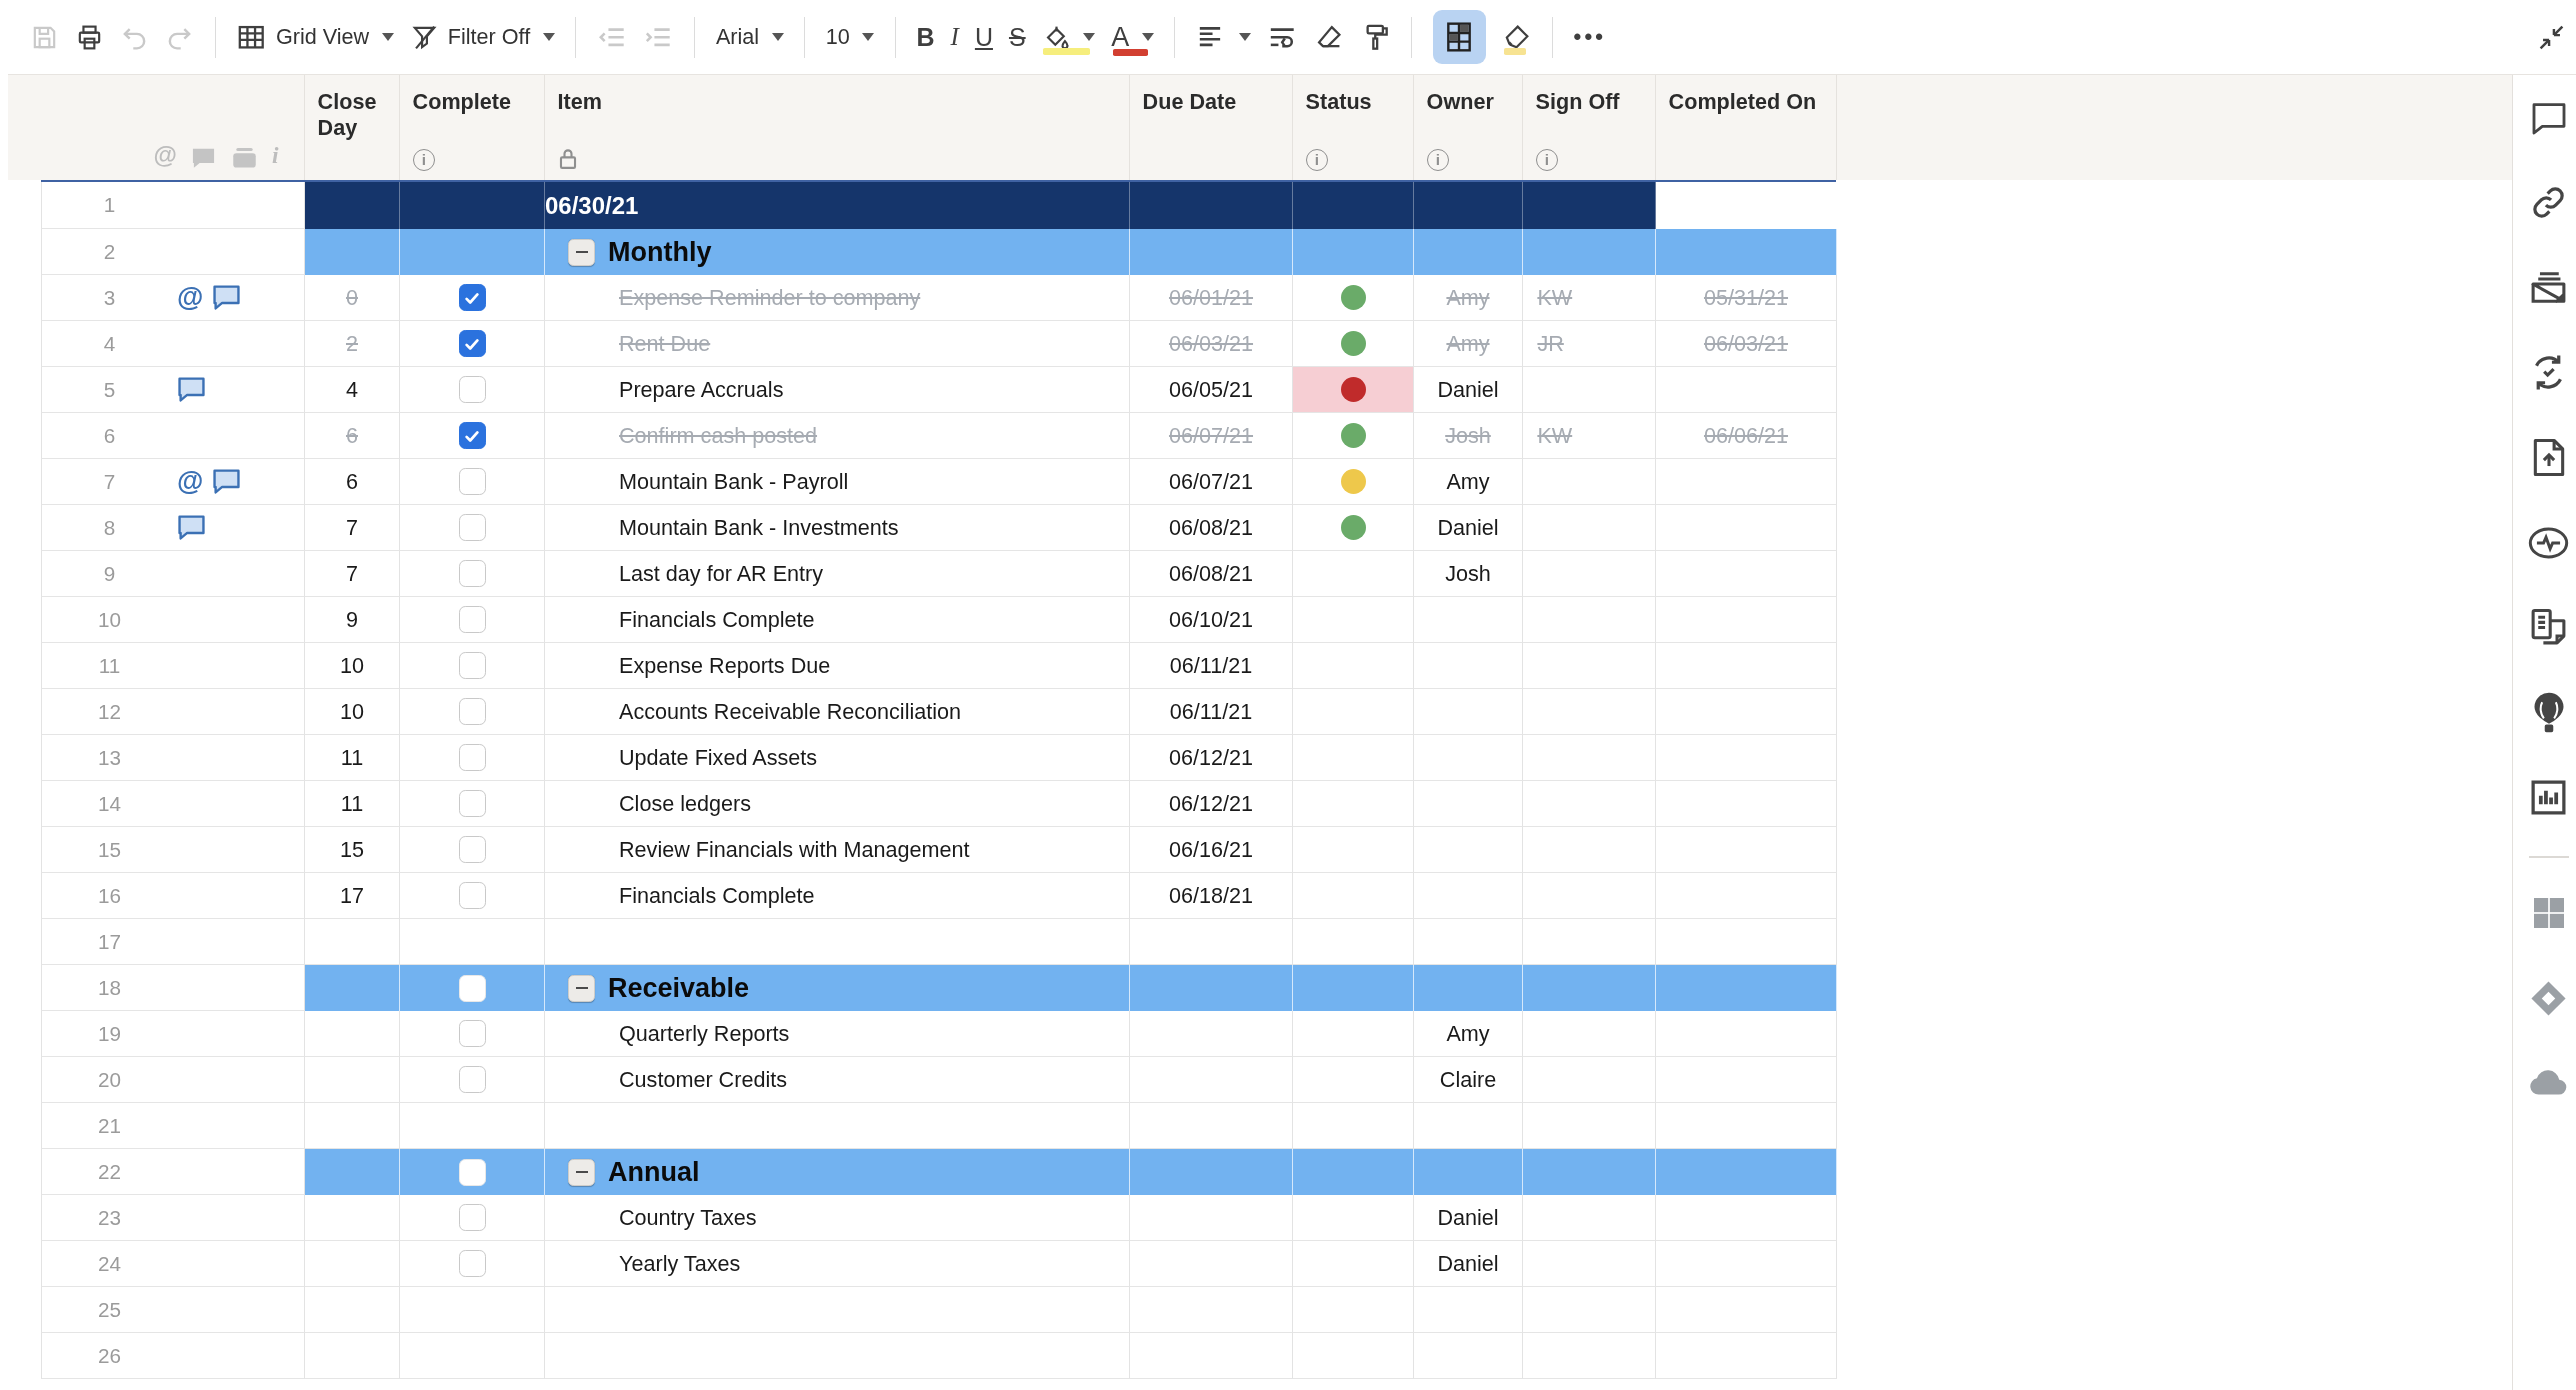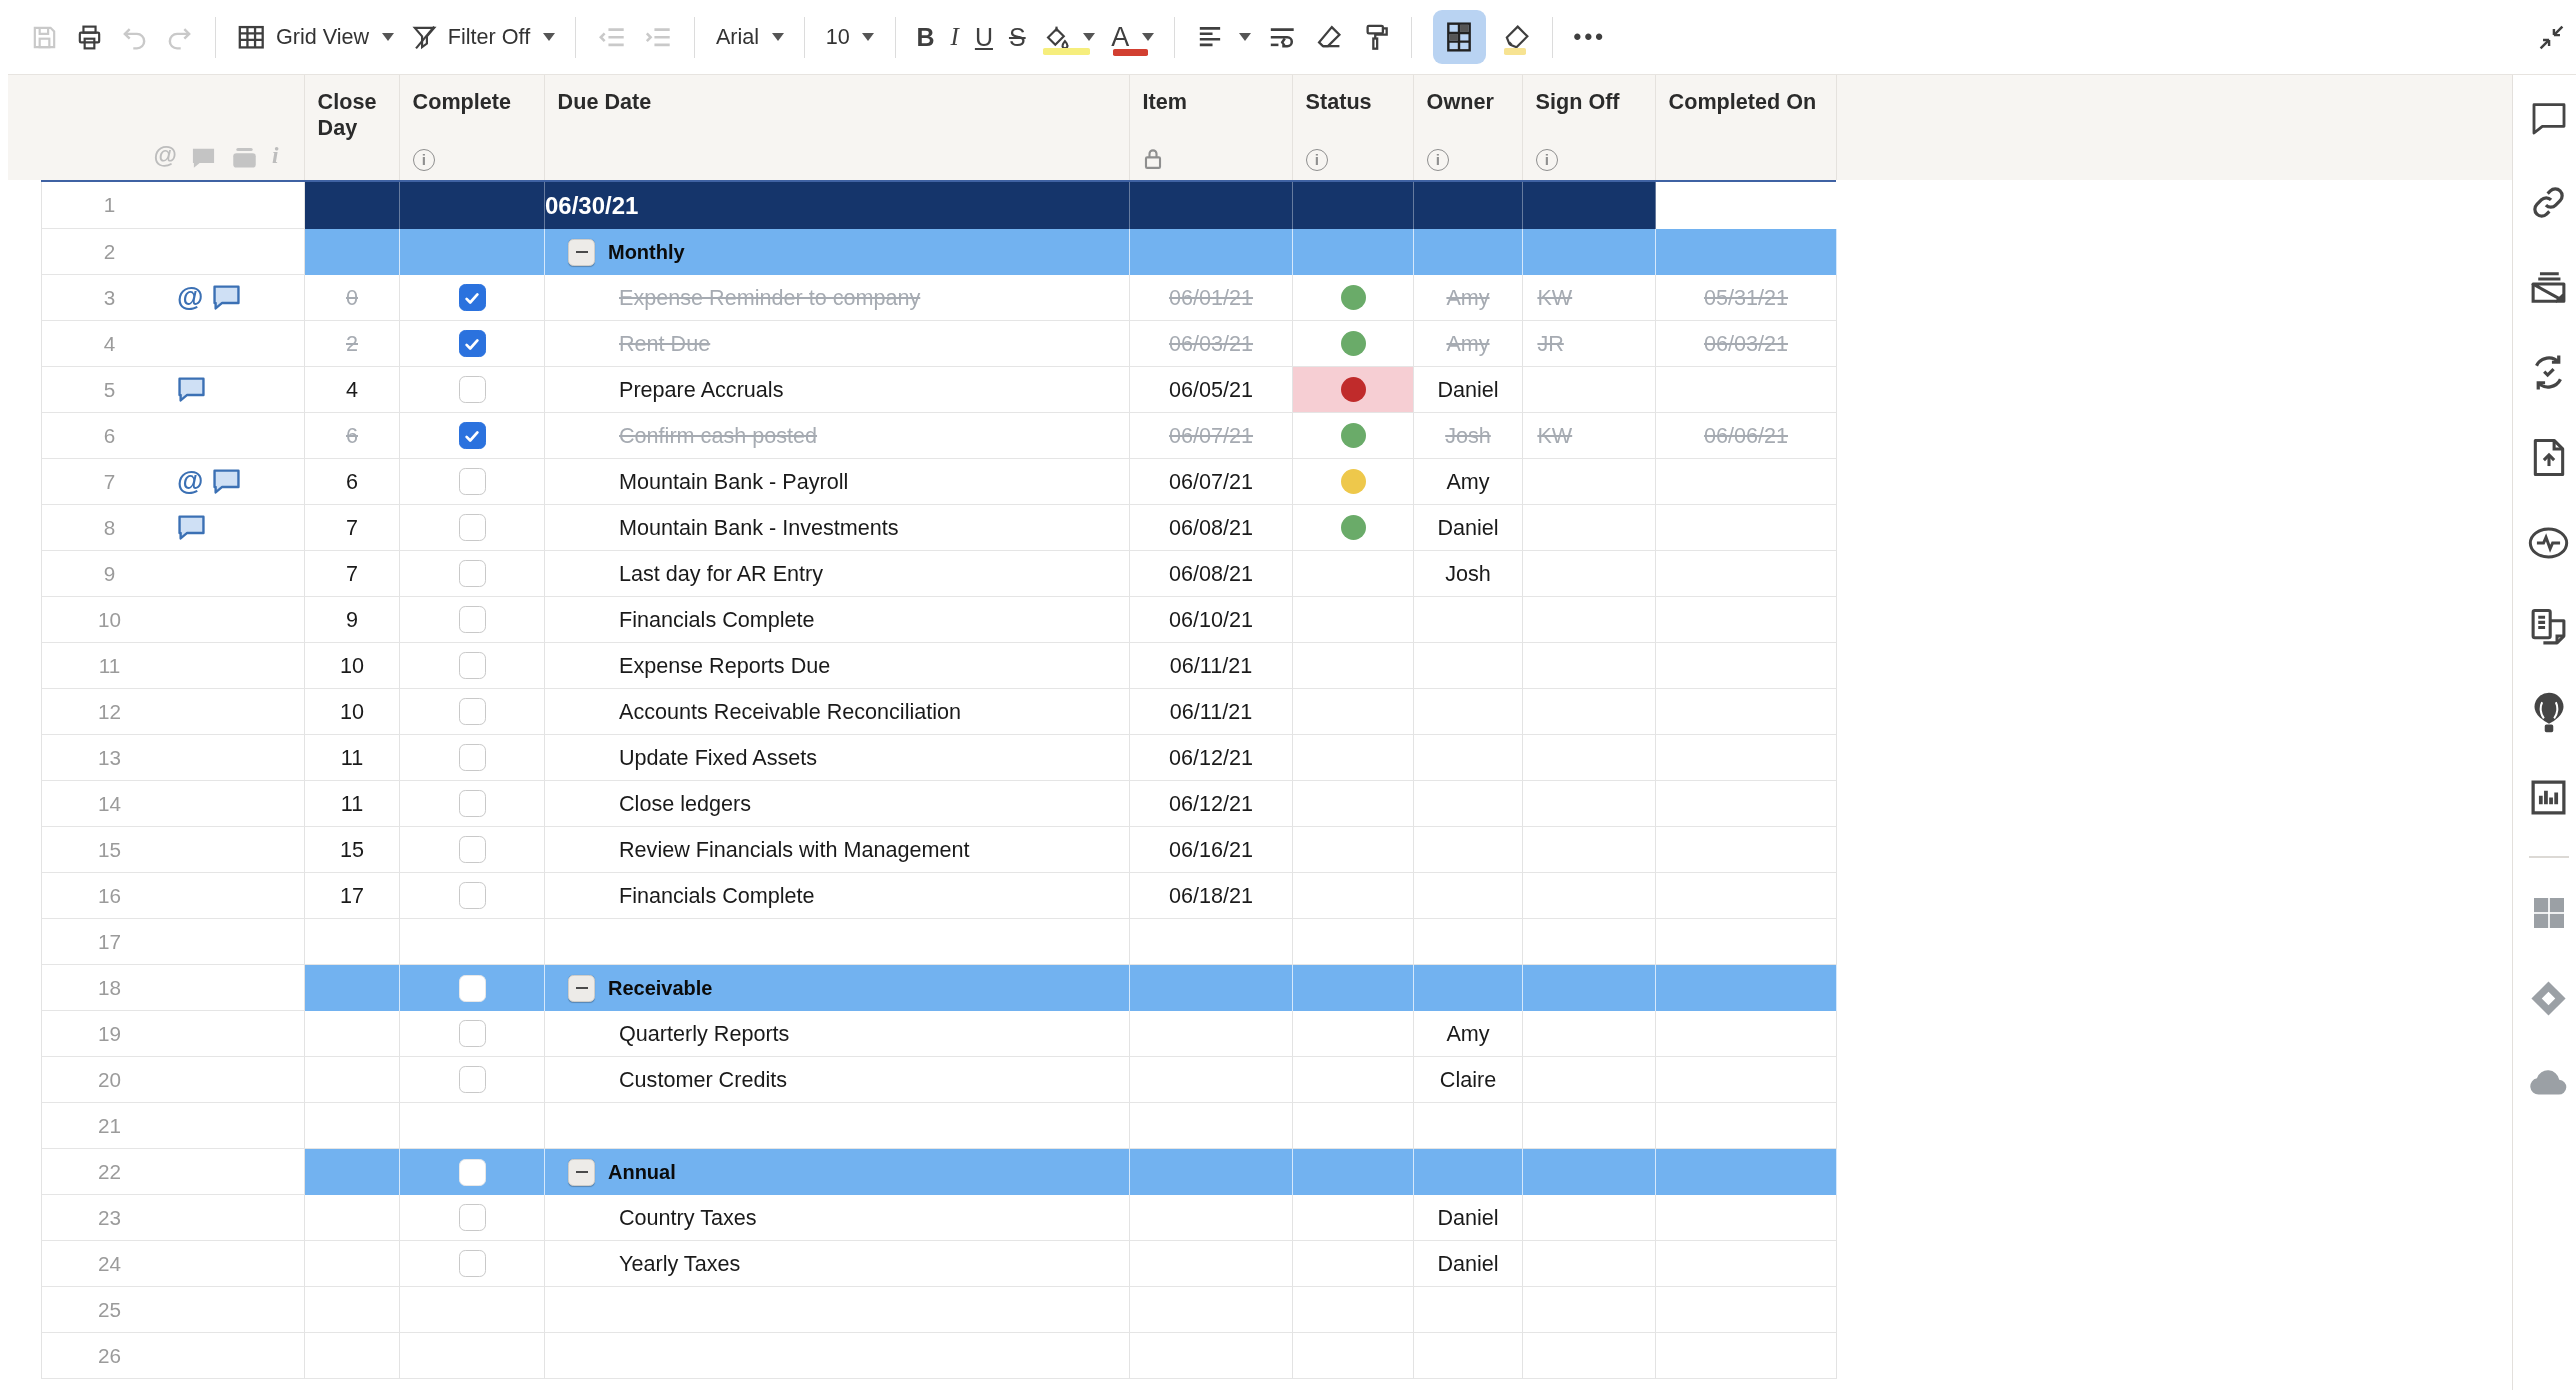--- a/index.html
+++ b/index.html
@@ -61,21 +61,21 @@
   .cell.rn { border-left:0.9px solid #E3E3E3; }
   .num { width:135px; text-align:center; color:#9B9B9B; font-size:20.7px; flex:none; }
   .ricons { display:flex; gap:9px; align-items:center; }
   .ricons .at { color:#3B70B4; font-size:27px; font-weight:bold; }
 
   .navy { background:#15356B; border-right:0.9px solid rgba(255,255,255,.35); border-bottom:none; }
   .sect { background:#72B2F0; border-right:0.9px solid rgba(255,255,255,.7); border-bottom:none; }
 
   .title-text { color:#fff; font-weight:bold; font-size:28px; padding-left:43px; }
   .title-date { color:#fff; font-weight:bold; font-size:24px; width:100%; }
-  .sec-label { font-weight:bold; font-size:20px; color:#0B0B0B; }
+  .sec-label { font-weight:bold; font-size:27px; color:#0B0B0B; }
   .toggle { width:27px; height:27px; background:#EDEBE8; border:0.9px solid #CFCDC9;
             border-radius:5.4px; margin:0 12.6px 0 23.4px; display:flex; align-items:center;
             justify-content:center; box-shadow:0 0.9px 0.9px rgba(0,0,0,.25); flex:none; }
   .toggle::after { content:""; width:12.6px; height:2.7px; background:#4A4A4A; }
 
   .c-close, .c-due, .c-owner, .c-comp { justify-content:center; }
   .c-sign { padding-left:14.4px;align-items:center; }
   .item-text { padding-left:74px; }
 
   .cb { width:27px; height:27px; border:1.8px solid #C9C9C9; border-radius:6.3px;
@@ -287,30 +287,30 @@
           <div class="hcell">
             <span>Close Day</span>
           </div>
           <div class="hcell">
             <span>Complete</span>
             <div class="hicon">
               <span class="info-i">i</span>
             </div>
           </div>
           <div class="hcell">
-            <span>Due Date</span>
-          </div>
-          <div class="hcell">
             <span>Item</span>
             <div class="hicon">
               <svg width="20" height="23.4" viewBox="0 0 16 20" fill="none" stroke="#8F8F8F" stroke-width="1.8">
                 <rect x="2" y="8" width="12" height="9" rx="1"></rect>
                 <path d="M5 8V5a3 3 0 0 1 6 0v3"></path>
               </svg>
             </div>
+          </div>
+          <div class="hcell">
+            <span>Due Date</span>
           </div>
           <div class="hcell">
             <span>Status</span>
             <div class="hicon">
               <span class="info-i">i</span>
             </div>
           </div>
           <div class="hcell">
             <span>Owner</span>
             <div class="hicon">

